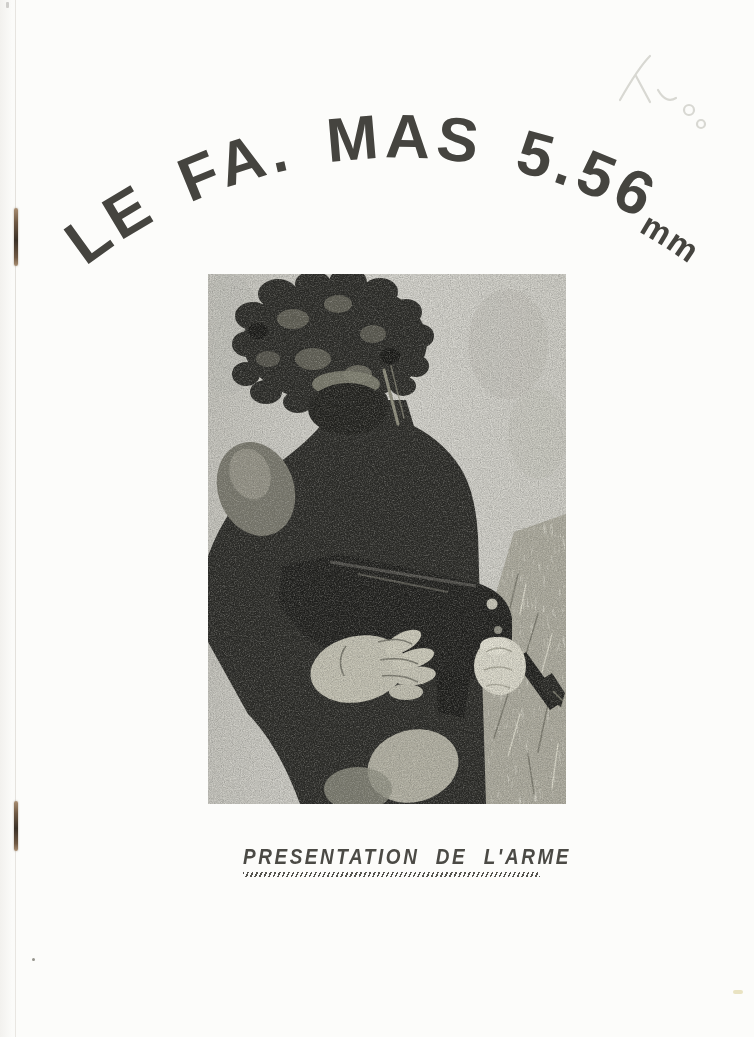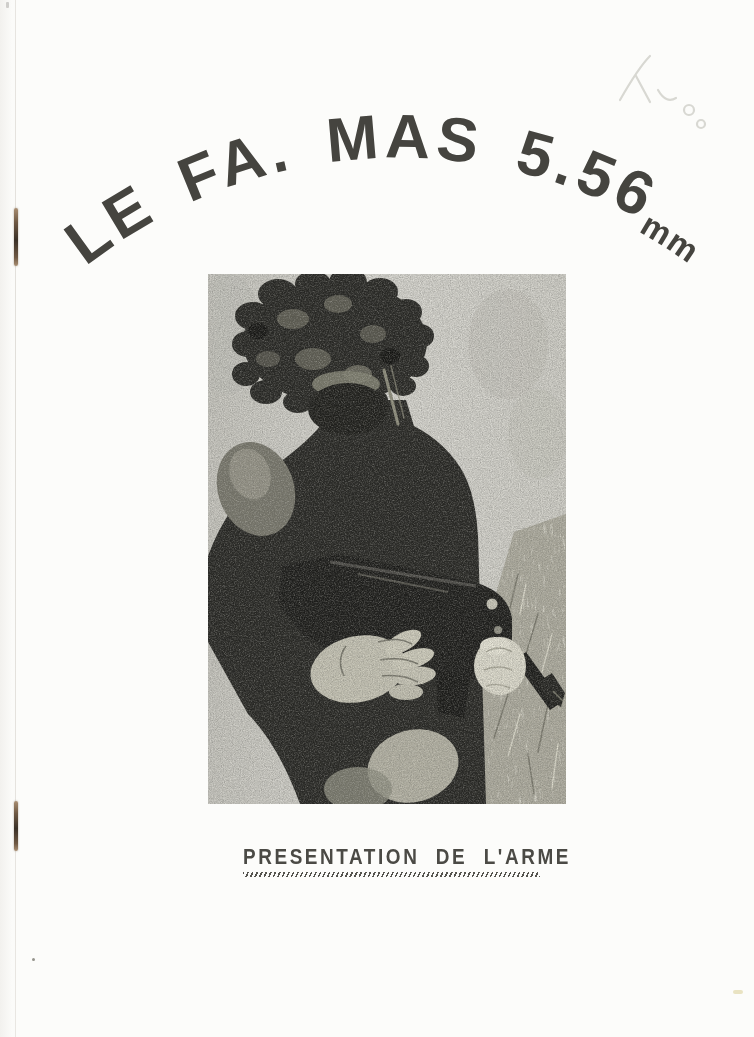--- a/index.html
+++ b/index.html
@@ -24,21 +24,21 @@
   
   .title-svg{position:absolute;left:0;top:0;width:754px;height:300px;}
   .arc-text{font-family:"Liberation Sans",sans-serif;font-weight:700;font-size:62px;
     fill:#45443f;letter-spacing:5px;word-spacing:11px;}
   .arc-sub{font-size:33px;letter-spacing:2px;}
 
   
   .photo{position:absolute;left:208px;top:274px;width:358px;height:530px;display:block;}
 
   
-  .caption{position:absolute;left:243px;top:845px;}
+  .caption{position:absolute;left:243px;top:845px;font-style:italic;}
   .caption-text{font-weight:700;font-size:22px;line-height:24px;color:#4b4a45;
     letter-spacing:3px;word-spacing:10px;white-space:nowrap;
     transform:scaleX(.86);transform-origin:left center;}
   .caption-underline{width:297px;height:5px;margin-top:3px;
     background:repeating-linear-gradient(115deg,#55544e 0 1.5px,transparent 1.5px 4.1px);}
 
   
   .pencil{position:absolute;left:592px;top:32px;width:120px;height:110px;opacity:.85;}
 
   .speck{position:absolute;border-radius:50%;}

